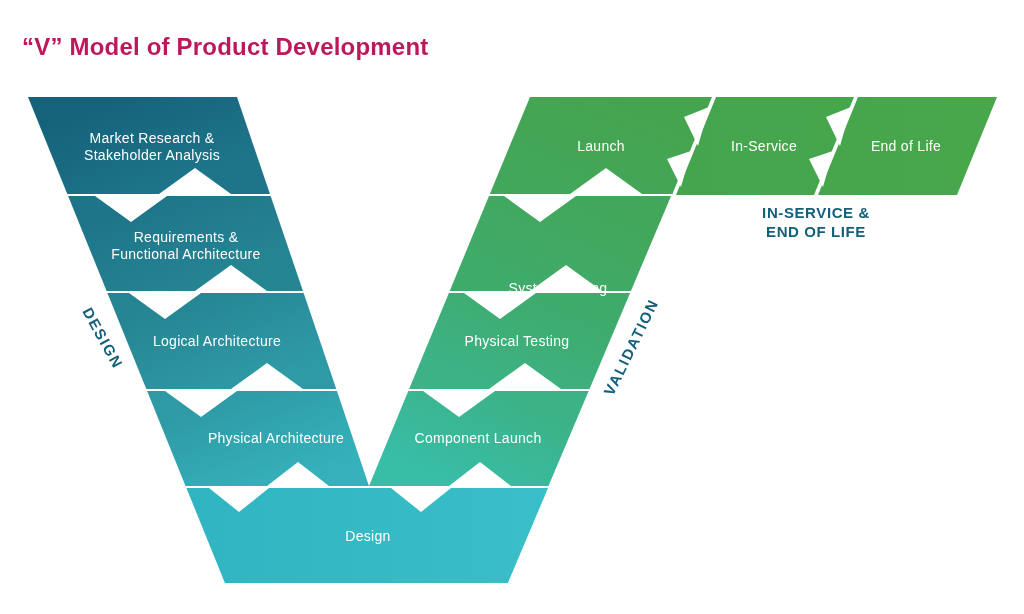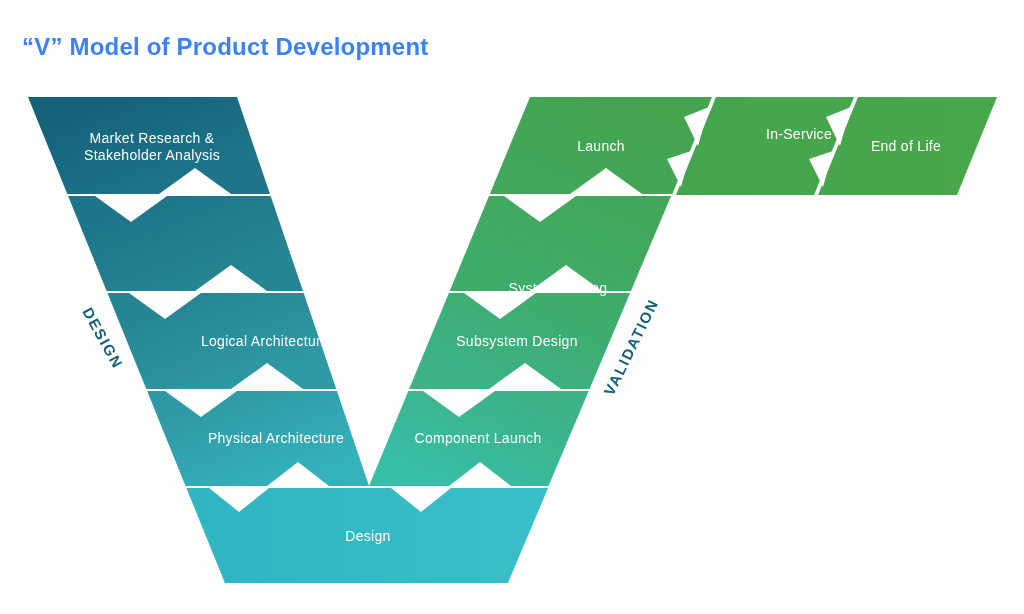--- a/index.html
+++ b/index.html
@@ -3,21 +3,21 @@
 <meta charset="utf-8">
 <style>
   html,body{margin:0;padding:0;background:#fff;}
   #stage{
     position:relative;width:1024px;height:614px;background:#ffffff;
     font-family:"Liberation Sans",sans-serif;overflow:hidden;
   }
   #stage svg{position:absolute;left:0;top:0;}
   .page-title{
     position:absolute;left:22px;top:33px;
-    font-size:24px;font-weight:700;letter-spacing:.2px;color:#3b82f6;
+    font-size:24px;font-weight:700;letter-spacing:.2px;color:#be185d;
   }
   .seg-label{
     position:absolute;transform:translate(-50%,-50%);
     color:#ffffff;font-size:14px;line-height:17px;letter-spacing:.3px;
     text-align:center;white-space:nowrap;
   }
   .seg-label.wrap{white-space:normal;width:172px;}
   .axis-label{
     position:absolute;color:#14607B;font-size:15px;font-weight:700;
     letter-spacing:1.6px;white-space:nowrap;
@@ -138,30 +138,35 @@
 
       <polygon points="854,97 858,97 818,195 814,195"></polygon>
       <polygon points="851,107 840,146 826,117"></polygon>
       <polygon points="833,151 823,187 809,159"></polygon>
     </g>
   </svg>
 
   <div class="page-title">“V” Model of Product Development</div>
 
   <div class="seg-label wrap" style="left:152px;top:147px;">Market Research &amp; Stakeholder Analysis</div>
-  <div class="seg-label" style="left:217px;top:341px;margin-left:48px;">Logical Architecture</div>
+  <div class="seg-label wrap" style="left:186px;top:246px;">Requirements &amp; Functional Architecture</div>
+  <div class="seg-label" style="left:217px;top:341px;">Logical Architecture</div>
   <div class="seg-label" style="left:276px;top:438px;">Physical Architecture</div>
 
   <div class="seg-label" style="left:368px;top:536px;">Design</div>
 
   <div class="seg-label" style="left:478px;top:438px;">Component Launch</div>
-  <div class="seg-label" style="left:517px;top:341px;">Subsystem Design</div>
+  <div class="seg-label" style="left:517px;top:341px;">Physical Testing</div>
   <div class="seg-label" style="left:558px;top:244px;margin-top:44px;">System Testing</div>
   <div class="seg-label" style="left:601px;top:146px;">Launch</div>
 
-  <div class="seg-label" style="left:764px;top:134px;margin-left:35px;">In-Service</div>
+  <div class="seg-label" style="left:764px;top:146px;">In-Service</div>
   <div class="seg-label" style="left:906px;top:146px;">End of Life</div>
 
   <div class="axis-label design">DESIGN</div>
   <div class="axis-label validation">VALIDATION</div>
 
+  <div class="caption">
+    <div>IN-SERVICE &amp;</div>
+    <div>END OF LIFE</div>
+  </div>
 
 </div>
 
 </body></html>

